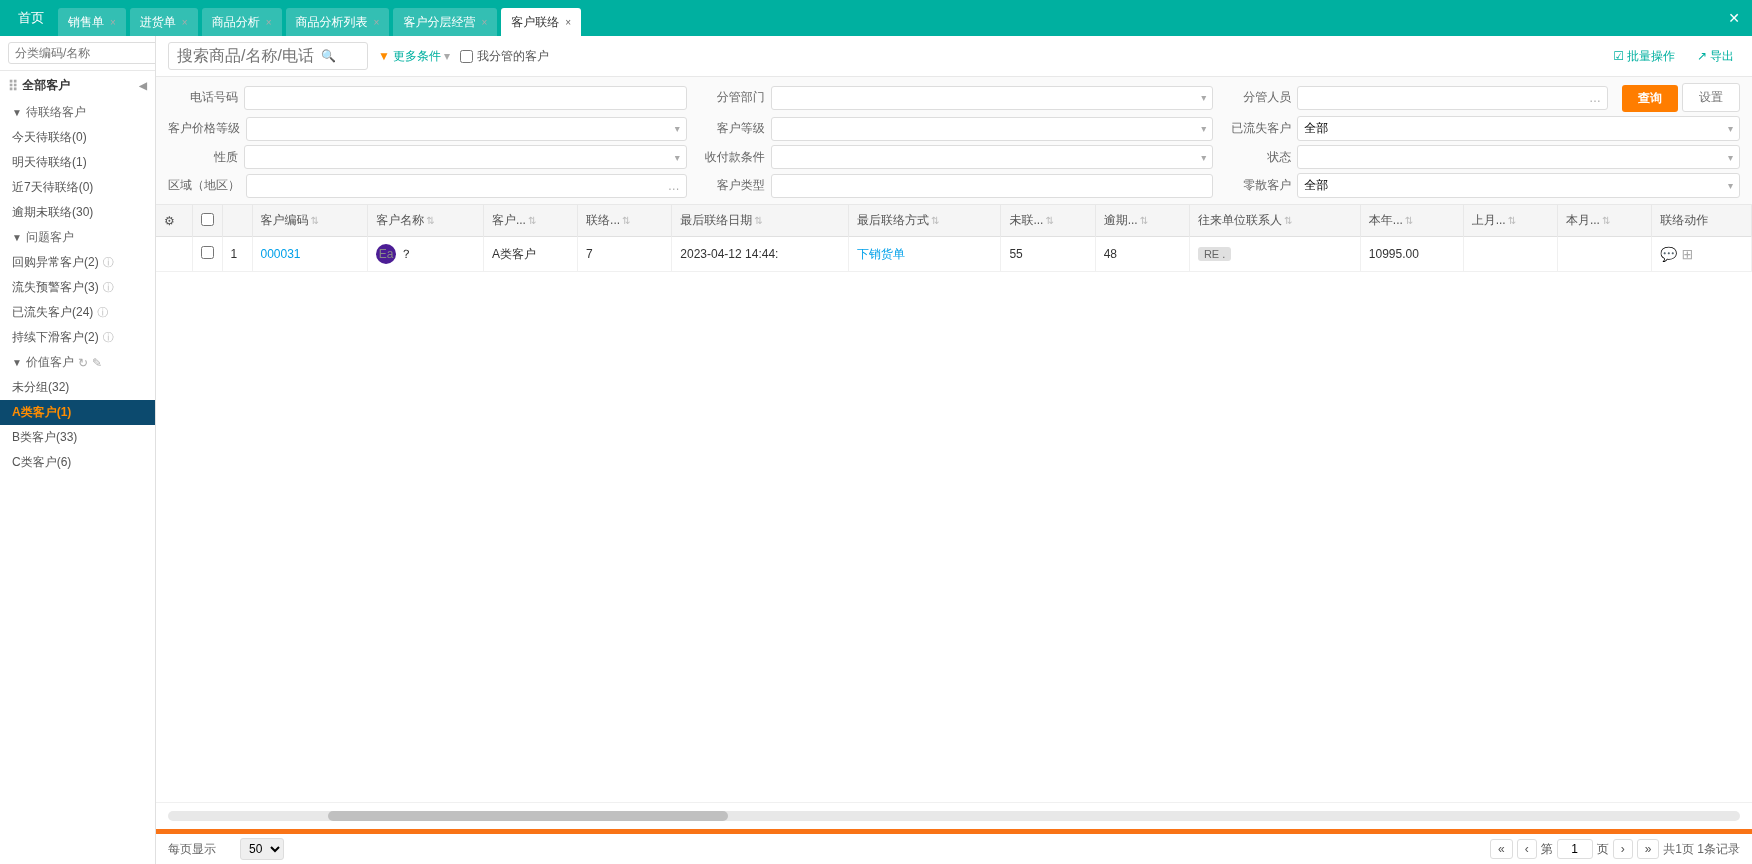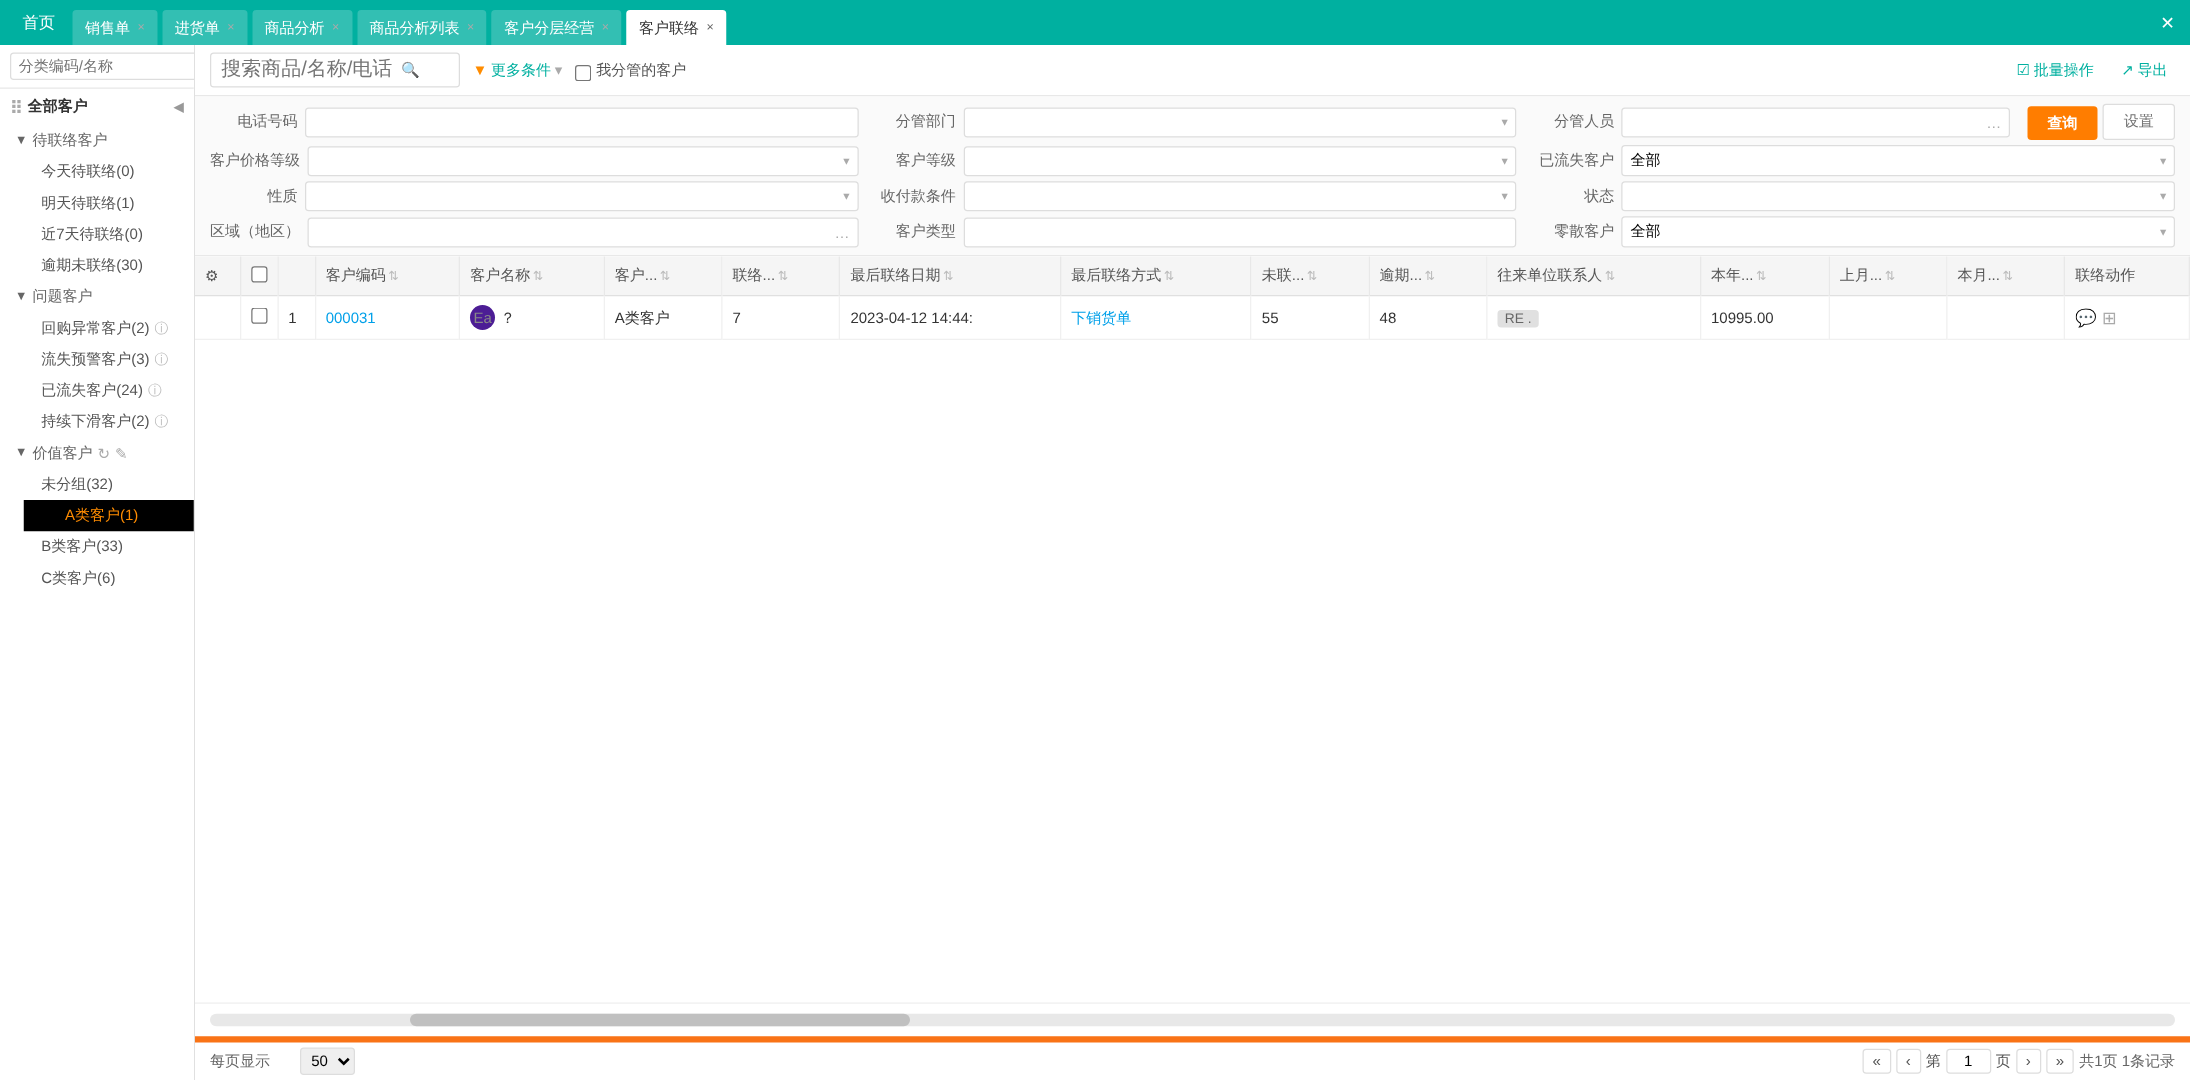--- a/index.html
+++ b/index.html
@@ -54,43 +54,43 @@
     .sidebar-section-title .collapse-icon { margin-left: auto; color: #999; font-size: 10px; }
     .sidebar-dots { color: #aaa; margin-right: 4px; font-size: 14px; }
 
     .sidebar-group-label {
       display: flex; align-items: center; padding: 4px 8px 4px 12px;
       color: #666; font-size: 12px; cursor: pointer;
     }
     .sidebar-group-label .triangle { color: #666; margin-right: 4px; font-size: 10px; }
 
     .sidebar-item {
-      padding: 4px 8px 4px 33px; color: #555; font-size: 12px;
+      padding: 4px 8px 4px 12px; color: #555; font-size: 12px;
       cursor: pointer; display: flex; align-items: center; gap: 4px;
     }
-    .sidebar-item.active { background: #000000; color: #ff8c00; font-weight: normal; margin-left: 19px; }
+    .sidebar-item.active { background: #0c4a6e; color: #ff8c00; font-weight: bold; }
     .sidebar-item .question-icon { color: #bbb; font-size: 11px; }
 
     
     .content-area {
       flex: 1; display: flex; flex-direction: column; overflow: hidden;
     }
     .filter-search-input {
       display: flex; align-items: center; border: 1px solid #ddd; border-radius: 3px;
       padding: 4px 8px; gap: 4px; width: 200px;
     }
     .filter-search-input input {
       border: none; outline: none; font-size: 12px; color: #999; width: 140px;
     }
     .filter-more {
       display: flex; align-items: center; color: #00b0a0; cursor: pointer;
       gap: 3px; font-size: 12px;
     }
     .filter-checkbox-label {
-      display: flex; align-items: flex-end; gap: 4px; color: #555; cursor: pointer;
+      display: flex; align-items: center; gap: 4px; color: #555; cursor: pointer;
     }
     .action-btn {
       display: flex; align-items: center; gap: 3px; color: #00b0a0;
       cursor: pointer; font-size: 12px; padding: 2px 6px;
     }
 
     
     .adv-filter {
       background: #fafafa; border-bottom: 1px solid #e8e8e8;
       padding: 6px 12px; display: flex; flex-direction: column; gap: 4px;

